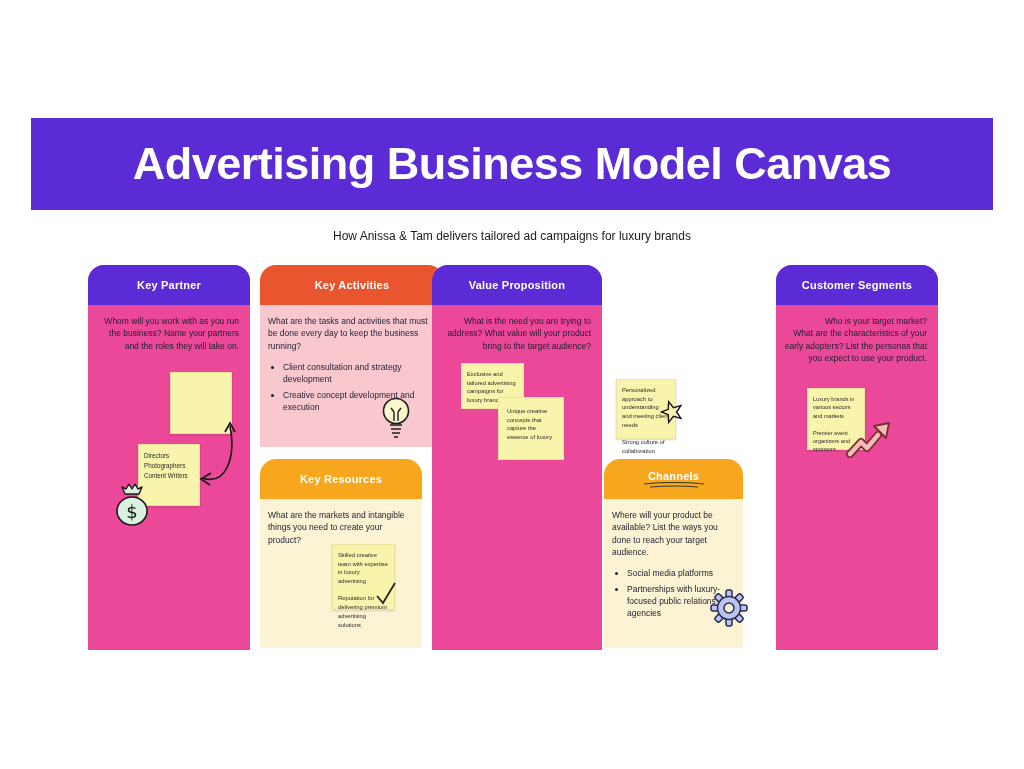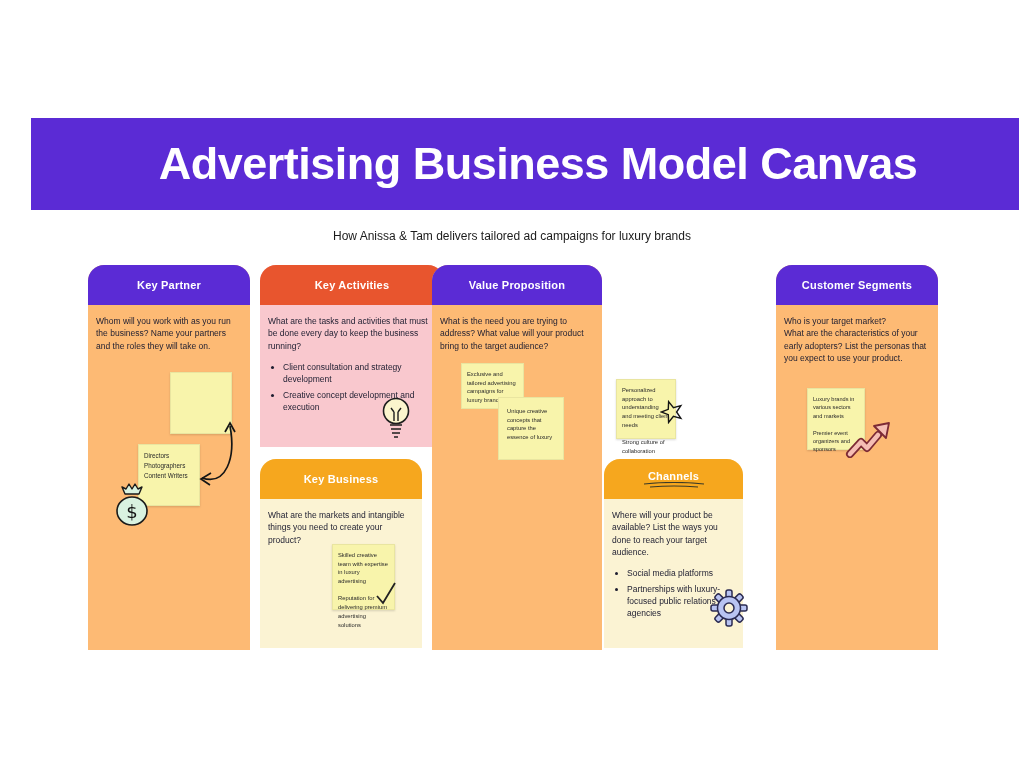--- a/index.html
+++ b/index.html
@@ -3,39 +3,39 @@
 <meta charset="utf-8">
 <style>
   html,body{margin:0;padding:0;background:#ffffff;}
   #page{
     position:relative;width:1024px;height:769px;background:#ffffff;overflow:hidden;
     font-family:"Liberation Sans", sans-serif;
   }
   
   #banner{
     position:absolute;left:31px;top:118px;width:962px;height:92px;
-    background:#5B2BD5;display:flex;align-items:center;justify-content:center;padding-left:26px;
+    background:#5B2BD5;display:flex;align-items:center;justify-content:center;
   }
   #banner .title{
     color:#ffffff;font-size:45px;font-weight:700;letter-spacing:-0.5px;white-space:nowrap;
   }
   #subtitle{
     position:absolute;left:0;right:0;top:229px;text-align:center;
     color:#1b1b1b;font-size:12px;
   }
   
   .panel{position:absolute;border-radius:16px 16px 0 0;overflow:hidden;}
   .panel-header{
     height:40px;display:flex;flex-direction:column;align-items:center;justify-content:center;
     color:#ffffff;font-weight:700;font-size:11px;letter-spacing:0.2px;
   }
   .panel-body{padding:10px 11px 0 8px;font-size:8.5px;line-height:1.45;color:#1d1d30;}
   .panel-body.preline{white-space:pre-line;}
   .bg-purple{background:#5B2BD5;}
-  .bg-lavender{background:#fdba74;}
+  .bg-lavender{background:#ec4899;text-align:right;}
   .bg-orange{background:#E8552E;}
   .bg-pink{background:#F9C8CE;}
   .bg-amber{background:#F6A71E;}
   .bg-cream{background:#FBF3D3;}
   ul.bullets{margin:9px 0 0 0;padding-left:15px;}
   ul.bullets li{margin-bottom:3px;}
   
   .note{
     position:absolute;background:#F8F4AB;
     box-shadow:0 1px 2px rgba(0,0,0,0.15);border:1px solid rgba(0,0,0,0.06);
@@ -68,21 +68,21 @@
       <div>What are the tasks and activities that must be done every day to keep the business running?</div>
       <ul class="bullets">
         <li>Client consultation and strategy development</li>
         <li>Creative concept development and execution</li>
       </ul>
     </div>
   </div>
 
   <div class="panel bg-cream" style="left:260px;top:459px;width:162px;height:189px;">
     <div class="panel-header bg-amber">
-      <span>Key Business</span>
+      <span>Key Resources</span>
     </div>
     <div class="panel-body">What are the markets and intangible things you need to create your product?</div>
   </div>
 
   <div class="panel bg-lavender" style="left:432px;top:265px;width:170px;height:385px;">
     <div class="panel-header bg-purple">
       <span>Value Proposition</span>
     </div>
     <div class="panel-body">What is the need you are trying to address? What value will your product bring to the target audience?</div>
   </div>

